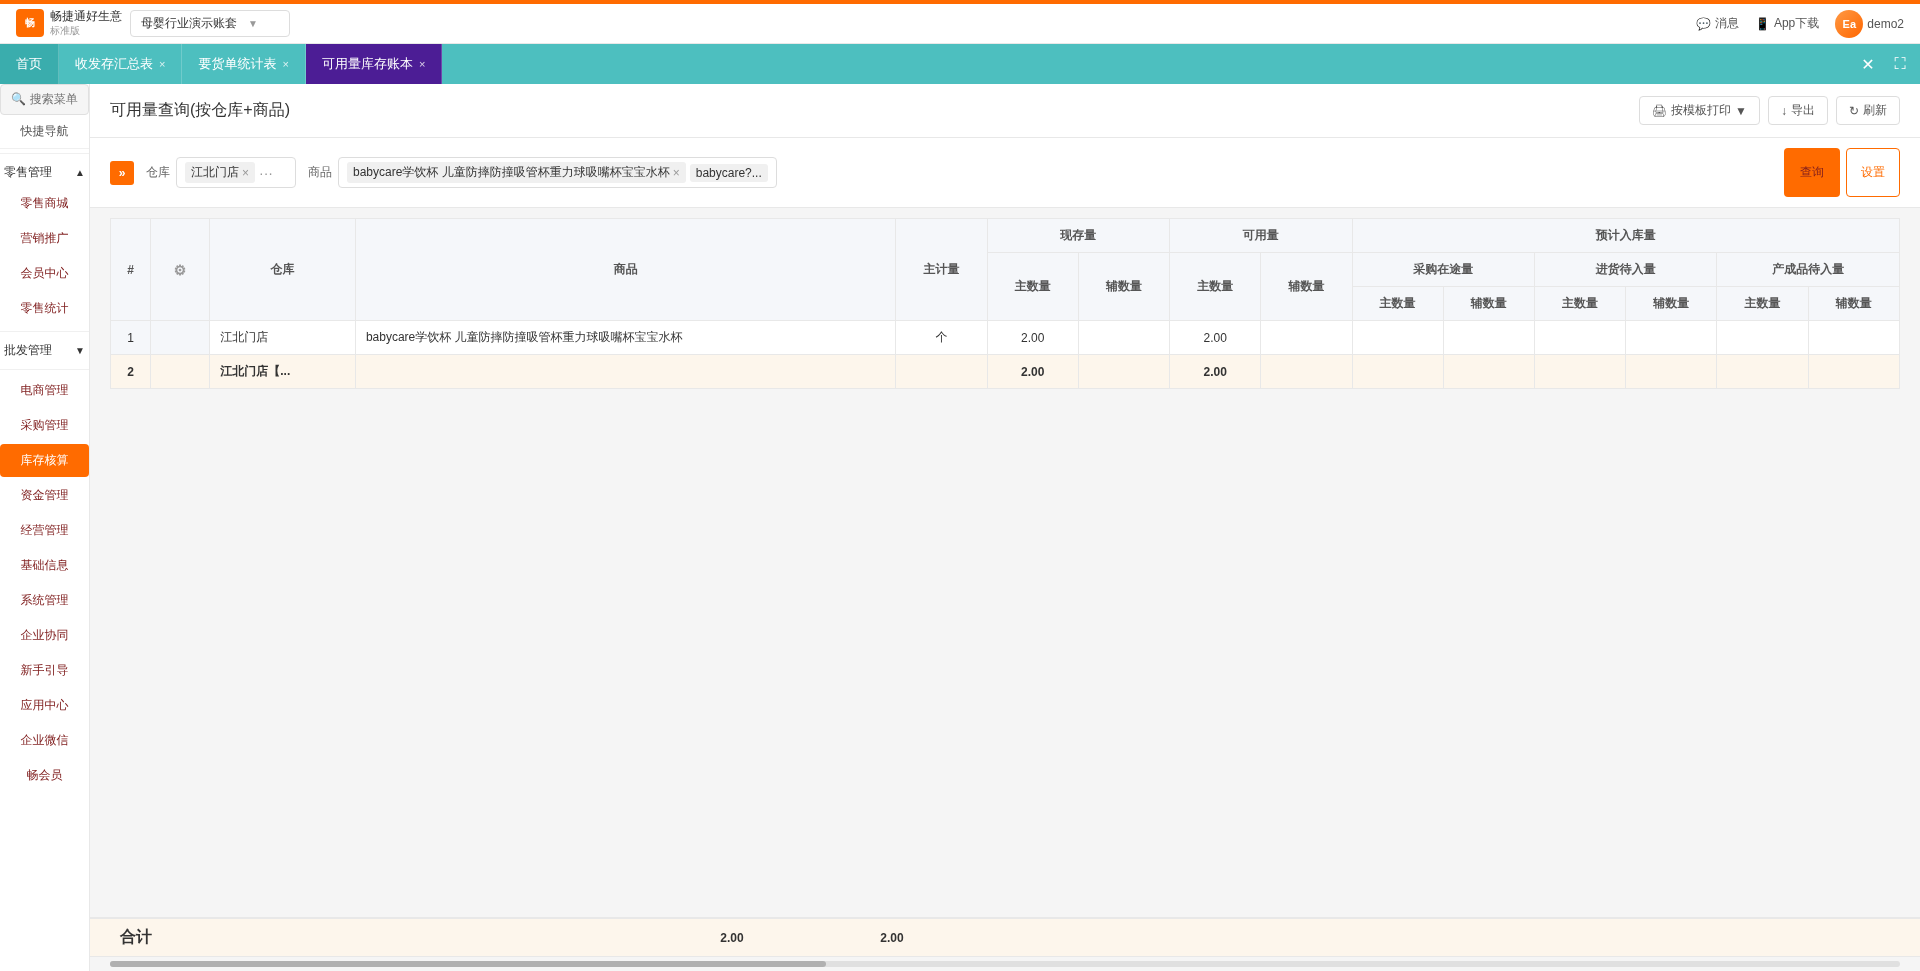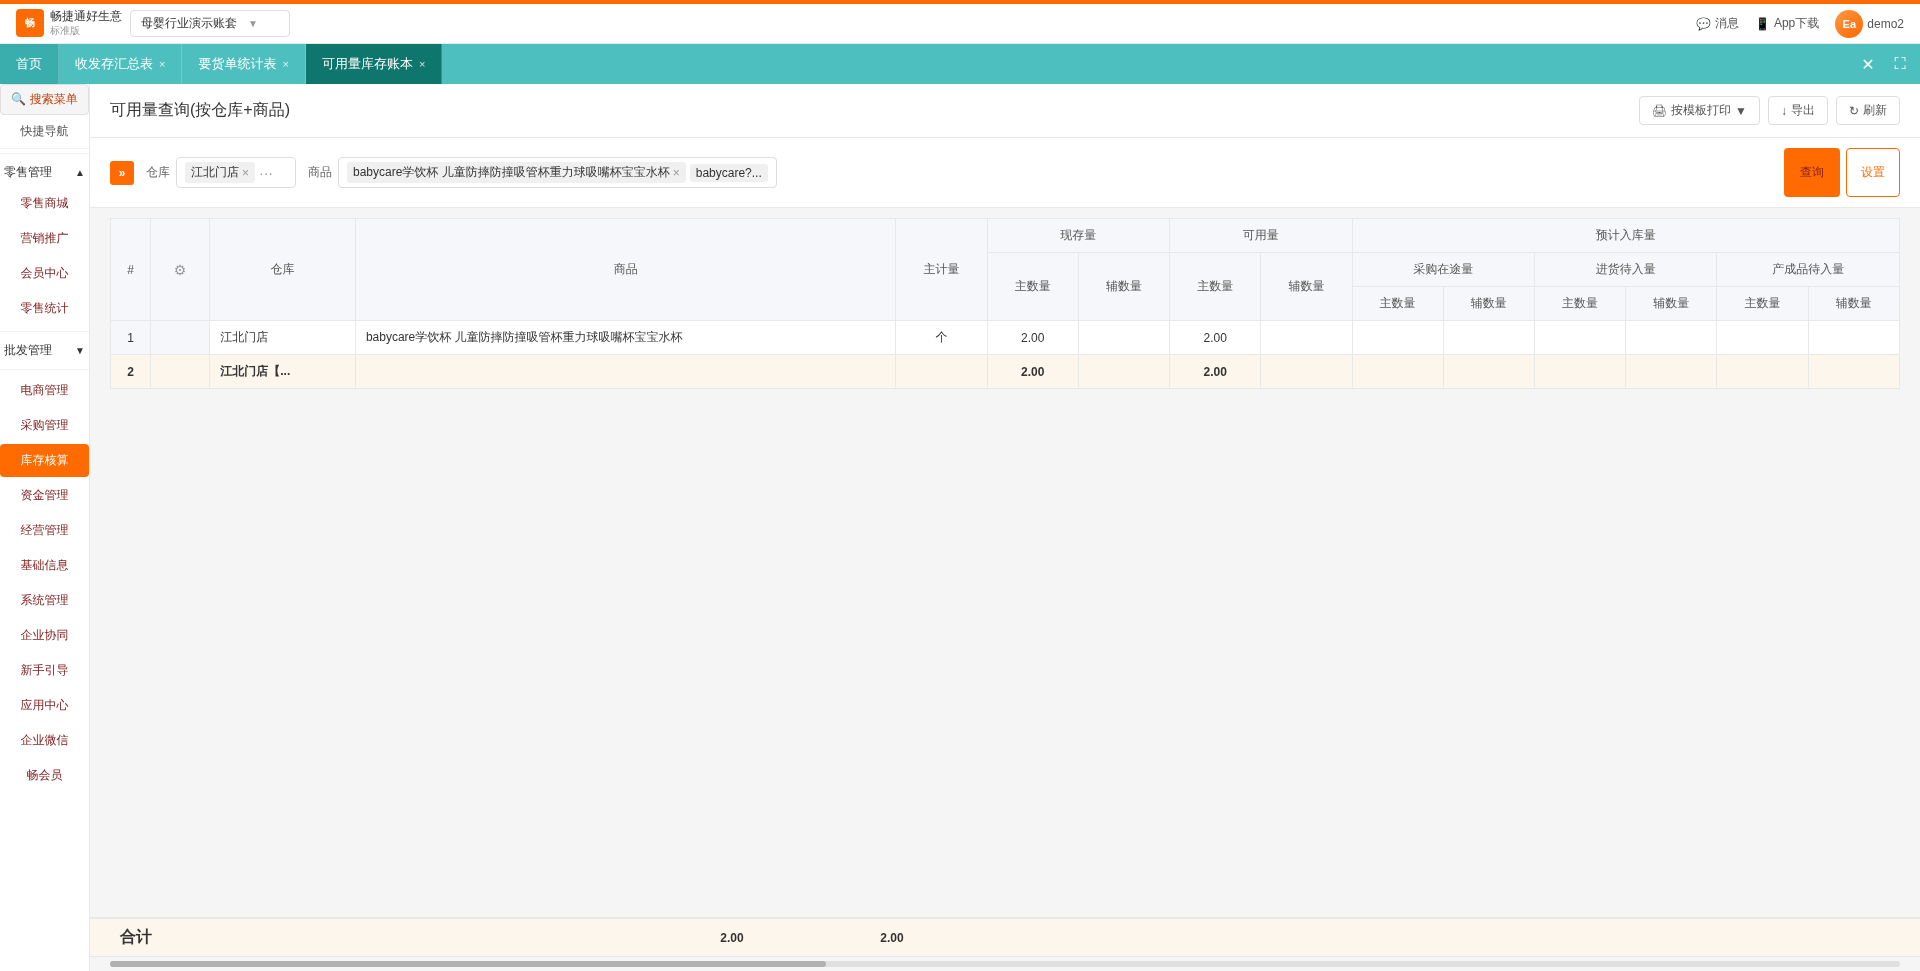--- a/index.html
+++ b/index.html
@@ -15,32 +15,32 @@
     .tenant-selector { display: flex; align-items: center; gap: 11px; padding: 4px 10px; border: 1px solid #ddd; border-radius: 4px; cursor: pointer; font-size: 12px; color: #333; background: #fff; min-width: 160px; }
     .tenant-selector .arrow { color: #999; font-size: 10px; }
     .top-bar-right { display: flex; align-items: center; gap: 16px; }
     .top-bar-item { display: flex; align-items: center; gap: 4px; cursor: pointer; color: #555; font-size: 12px; }
     .avatar { width: 28px; height: 28px; border-radius: 50%; background: linear-gradient(135deg, #ff9944, #ff6600); display: flex; align-items: center; justify-content: center; color: white; font-size: 11px; font-weight: bold; }
 
     
     .tab-bar { height: 40px; background: #4dbfbf; display: flex; align-items: center; padding: 0 0; flex-shrink: 0; }
     .tab { display: flex; align-items: center; gap: 6px; padding: 0 16px; height: 40px; cursor: pointer; color: #fff; font-size: 13px; border-right: 1px solid rgba(255,255,255,0.2); }
     .tab.home { background: #3aadad; }
-    .tab.active { background: #0f766e; }
+    .tab.active { background: #4c1d95; }
     .tab-close { color: rgba(255,255,255,0.8); font-size: 11px; cursor: pointer; }
     .tab-spacer { flex: 1; }
     .tab-actions { display: flex; align-items: center; padding: 0 8px; gap: 8px; }
     .tab-action-btn { color: #fff; font-size: 16px; cursor: pointer; width: 24px; height: 24px; display: flex; align-items: center; justify-content: center; }
 
     
     .main-layout { display: flex; flex: 1; overflow: hidden; }
 
     
     .sidebar { width: 90px; background: #fff; border-right: 1px solid #e8e8e8; display: flex; flex-direction: column; flex-shrink: 0; overflow-y: auto; }
-    .sidebar-search-btn { width: 100%; padding: 6px; background: #f5f5f5; border: 1px solid #e0e0e0; border-radius: 4px; cursor: pointer; text-align: center; font-size: 12px; color: #c2410c; }
+    .sidebar-search-btn { width: 100%; padding: 6px; background: #f5f5f5; border: 1px solid #e0e0e0; border-radius: 4px; cursor: pointer; text-align: center; font-size: 12px; color: #737373; }
     .sidebar-nav-btn { padding: 8px 6px; text-align: center; font-size: 12px; color: #555; cursor: pointer; border-bottom: 1px solid #f0f0f0; }
     .sidebar-item { padding: 8px 4px; text-align: center; font-size: 12px; color: #7f1d1d; cursor: pointer; border-radius: 4px; margin-bottom: 2px; display: flex; flex-direction: column; align-items: center; gap: 4px; }
     .sidebar-item.active { background: #ff6b00; color: #fff; border-radius: 4px; }
     .sidebar-divider { height: 1px; background: #f0f0f0; margin: 4px 0; }
     .sidebar-group-label { font-size: 12px; color: #333; padding: 6px 4px; display: flex; align-items: center; justify-content: space-between; cursor: pointer; }
     .sidebar-group-label .arrow { font-size: 10px; }
 
     
     .content { flex: 1; display: flex; flex-direction: column; overflow: hidden; background: #f5f5f5; }
 
@@ -61,21 +61,21 @@
     .filter-tag .remove { cursor: pointer; color: #999; }
     .filter-dots { color: #999; cursor: pointer; font-size: 14px; }
     .filter-product { display: flex; align-items: center; gap: 4px; padding: 4px 8px; border: 1px solid #ddd; border-radius: 4px; background: #fff; min-width: 340px; font-size: 12px; }
     .filter-actions { margin-left: auto; display: flex; gap: 6px; }
     .btn-query { background: #ff6b00; color: #7f1d1d; border: none; border-radius: 4px; padding: 6px 16px; cursor: pointer; font-size: 12px; }
     .btn-settings { background: #fff; color: #ff6b00; border: 1px solid #ff6b00; border-radius: 4px; padding: 15px 14px; cursor: pointer; font-size: 12px; }
 
     
     .table-area { flex: 1; overflow: auto; padding: 10px 20px; }
     .data-table { width: 100%; border-collapse: collapse; background: #fff; border: 1px solid #e8e8e8; }
-    .data-table th { background: #f5f7fa; padding: 8px 10px; text-align: center; font-size: 12px; font-weight: 400; color: #555; border: 1px solid #e8e8e8; white-space: nowrap; }
+    .data-table th { background: #f5f7fa; padding: 8px 10px; text-align: center; font-size: 12px; font-weight: 700; color: #555; border: 1px solid #e8e8e8; white-space: nowrap; }
     .data-table td { padding: 8px 10px; text-align: center; font-size: 12px; color: #333; border: 1px solid #e8e8e8; }
     .data-table .col-index { width: 40px; background: #f5f7fa; }
     .data-table .settings-cell { background: #f5f7fa; }
     .data-table .col-warehouse { text-align: left; }
     .data-table .col-product { text-align: left; }
     .data-table .subtotal-row td { background: #fdf6ec; font-weight: bold; }
     .gear-icon { display: inline-flex; width: 16px; height: 16px; align-items: center; justify-content: center; color: #999; font-size: 14px; }
 
     
     .table-footer { background: #fdf6ec; border-top: 2px solid #e8e8e8; padding: 8px 30px; display: flex; align-items: center; flex-shrink: 0; border-bottom: 1px solid #e8e8e8; }

